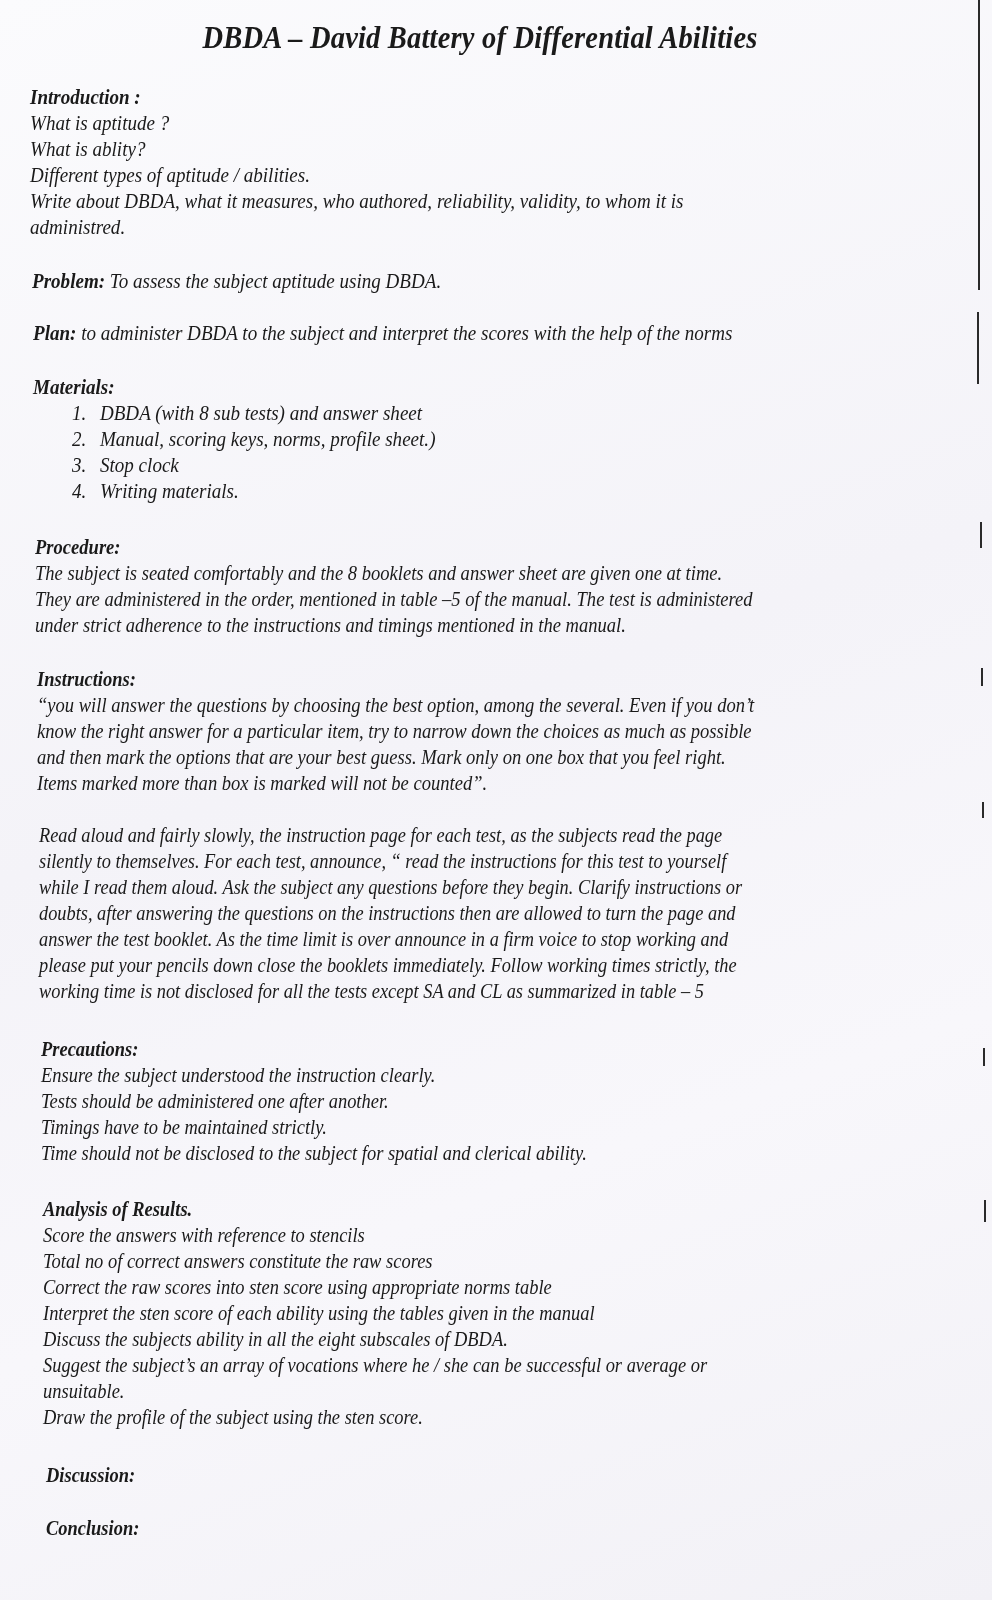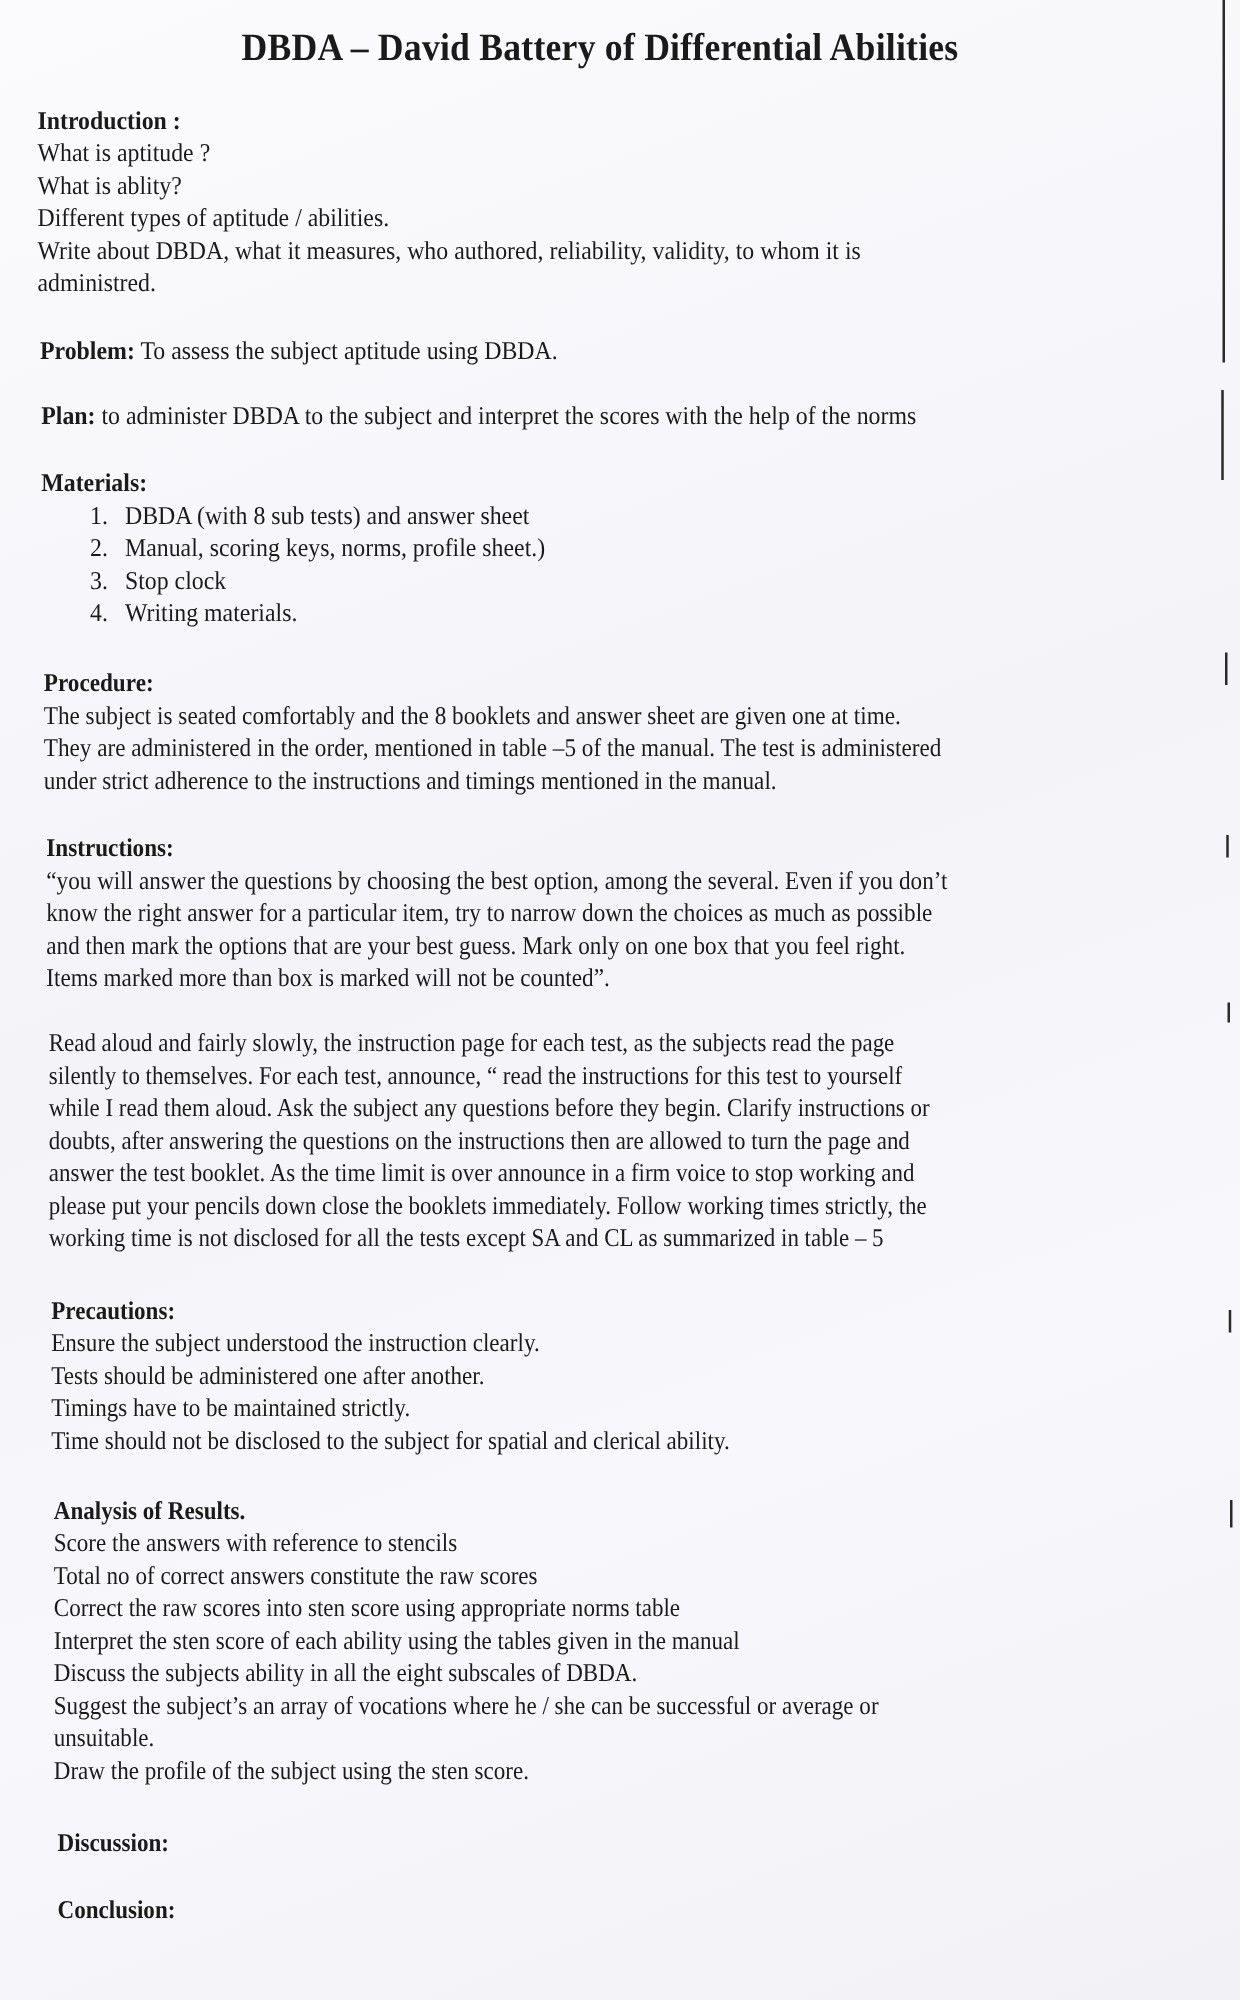--- a/index.html
+++ b/index.html
@@ -13,20 +13,21 @@
       overflow: hidden;
       position: relative;
       font-family: "Liberation Serif", "DejaVu Serif", serif;
       color: #1a1a1a;
     }
     .page {
       position: absolute;
       left: 0; top: 0;
       width: 992px; height: 1600px;
       background: linear-gradient(160deg, #fbfbfd 0%, #f4f3f8 45%, #f8f7fb 70%, #f2f1f6 100%);
+      font-style: italic;
     }
     .edge-mark {
       position: absolute;
       width: 2px;
       background: #2a2a2a;
     }
     .title {
       position: absolute;
       left: 0; top: 20px;
       width: 960px;

